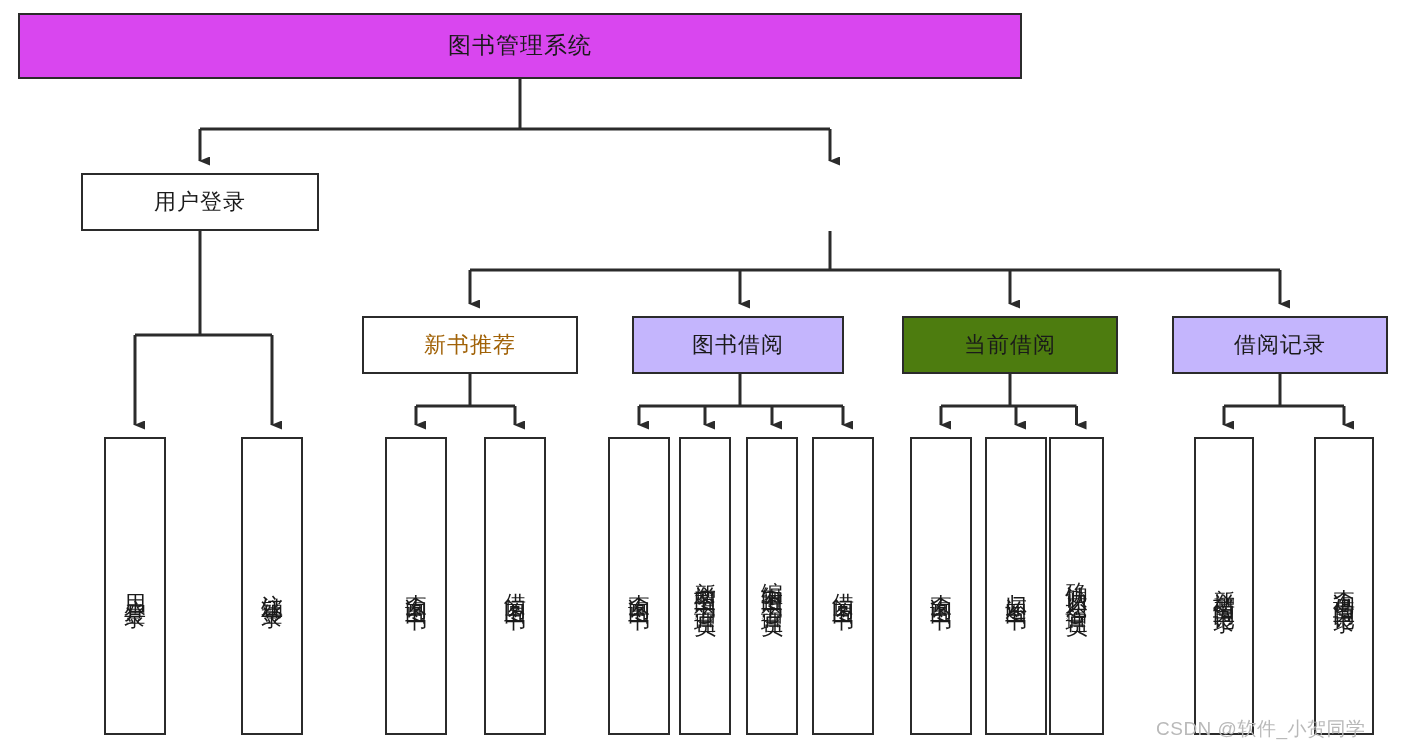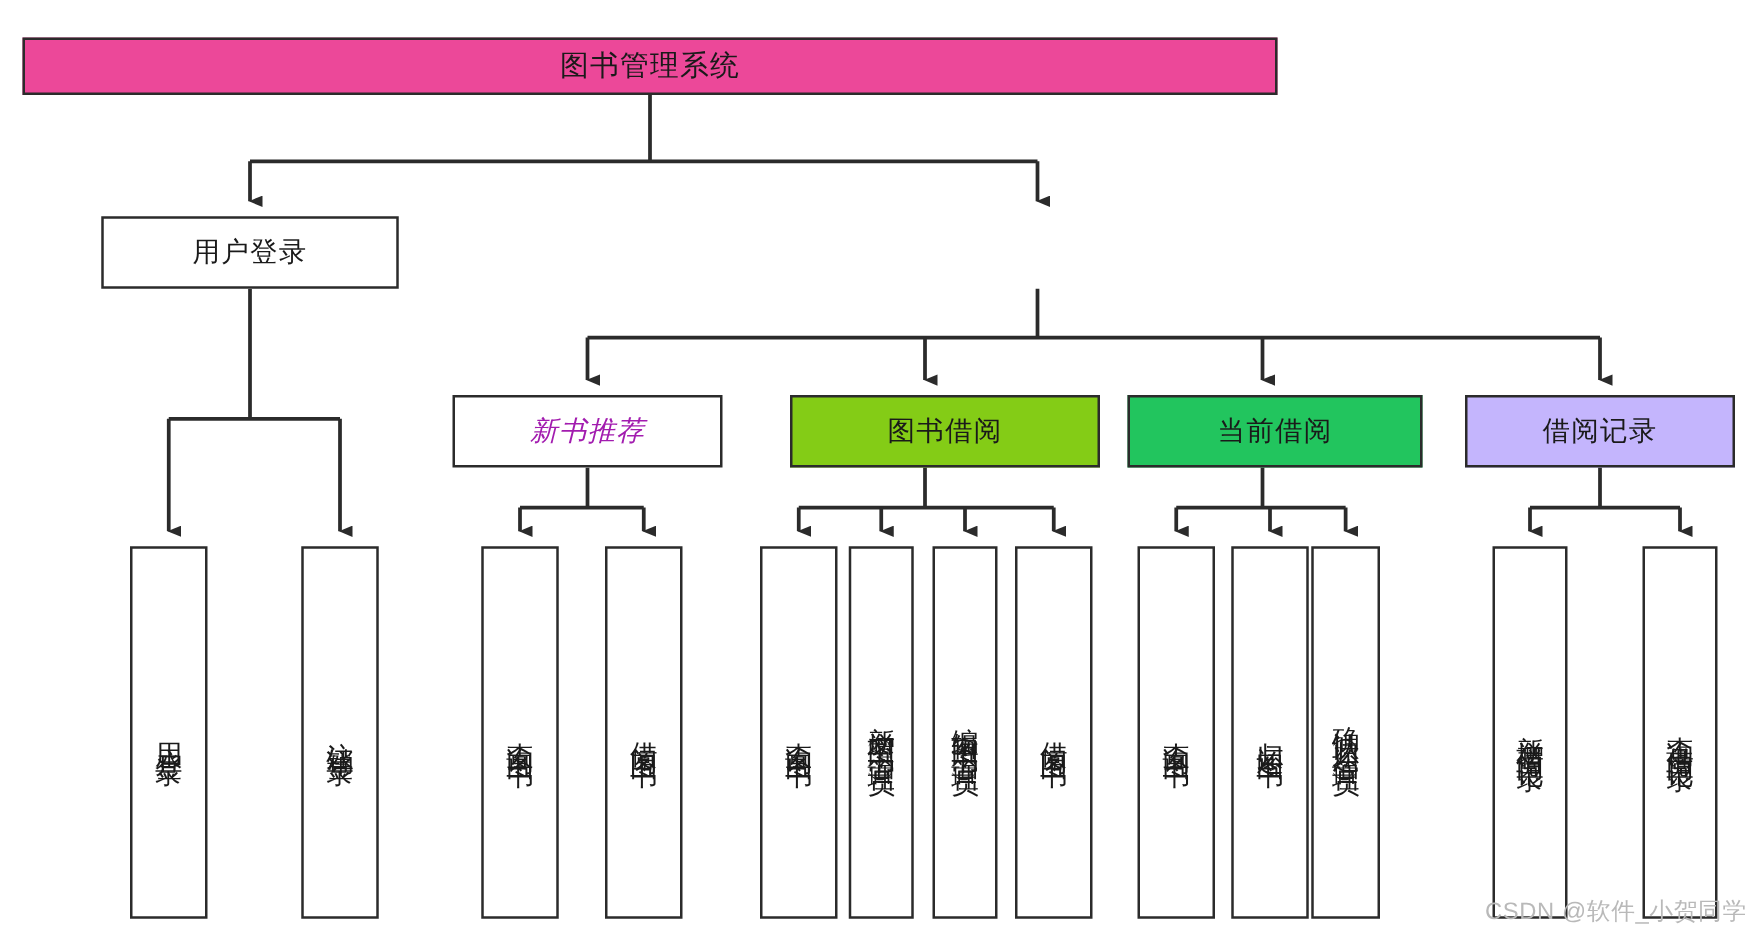--- a/index.html
+++ b/index.html
@@ -58,21 +58,21 @@
   .node.vertical .node-label {
     writing-mode: vertical-rl;
     text-orientation: upright;
     font-size: 22px;
     letter-spacing: 5px;
     line-height: 1;
     max-height: 100%;
   }
   #watermark {
     position: absolute;
-    left: 1188px;
+    left: 1156px;
     top: 716px;
     font-size: 19px;
     color: #b9b9b9;
     letter-spacing: 0.5px;
     white-space: nowrap;
     font-family: "Liberation Sans", "DejaVu Sans", sans-serif;
   }
 </style>
 </head>
 <body>
@@ -115,38 +115,38 @@
         <path d="M 941 406 L 941 425" marker-end="url(#arrowhead)"></path>
         <path d="M 1016 406 L 1016 425" marker-end="url(#arrowhead)"></path>
         <path d="M 1076.5 406 L 1076.5 425" marker-end="url(#arrowhead)"></path>
         <path d="M 1280 374 L 1280 406"></path>
         <path d="M 1224 406 L 1344 406"></path>
         <path d="M 1224 406 L 1224 425" marker-end="url(#arrowhead)"></path>
         <path d="M 1344 406 L 1344 425" marker-end="url(#arrowhead)"></path>
       </g>
   </svg>
 
-  <div class="node horizontal" id="node-root" style="left: 18px; top: 30px; width: 1004px; height: 46px; border-color: rgb(43, 43, 43); background: #ec4899;">
+  <div class="node horizontal" id="node-root" style="left: 18px; top: 13px; width: 1004px; height: 66px; border-color: rgb(43, 43, 43); background: #d946ef;">
     <span class="node-label" style="color: rgb(26, 26, 26);">图书管理系统</span>
   </div>
 
   <div class="node horizontal" id="node-user_login" style="left: 81px; top: 173px; width: 238px; height: 58px; border-color: rgb(43, 43, 43); background: rgb(255, 255, 255);">
     <span class="node-label" style="color: rgb(26, 26, 26);">用户登录</span>
   </div>
 
 
   <div class="node horizontal" id="node-new_book_rec" style="left: 362px; top: 316px; width: 216px; height: 58px; border-color: rgb(43, 43, 43); background: rgb(255, 255, 255);">
-    <span class="node-label" style="color: #a21caf; font-style: italic;">新书推荐</span>
-  </div>
-
-  <div class="node horizontal" id="node-book_borrow" style="left: 632px; top: 316px; width: 248px; height: 58px; border-color: rgb(43, 43, 43); background: #84cc16;">
+    <span class="node-label" style="color: #a16207;">新书推荐</span>
+  </div>
+
+  <div class="node horizontal" id="node-book_borrow" style="left: 632px; top: 316px; width: 212px; height: 58px; border-color: rgb(43, 43, 43); background: #c4b5fd;">
     <span class="node-label" style="color: rgb(26, 26, 26);">图书借阅</span>
   </div>
 
-  <div class="node horizontal" id="node-current_borrow" style="left: 902px; top: 316px; width: 236px; height: 58px; border-color: rgb(43, 43, 43); background: #22c55e;">
+  <div class="node horizontal" id="node-current_borrow" style="left: 902px; top: 316px; width: 216px; height: 58px; border-color: rgb(43, 43, 43); background: #4d7c0f;">
     <span class="node-label" style="color: rgb(26, 26, 26);">当前借阅</span>
   </div>
 
   <div class="node horizontal" id="node-borrow_record" style="left: 1172px; top: 316px; width: 216px; height: 58px; border-color: rgb(43, 43, 43); background: #c4b5fd;">
     <span class="node-label" style="color: rgb(26, 26, 26);">借阅记录</span>
   </div>
 
   <div class="node vertical" id="node-leaf_user_login" style="left: 104px; top: 437px; width: 62px; height: 298px; border-color: rgb(43, 43, 43); background: rgb(255, 255, 255);">
     <span class="node-label" style="color: rgb(26, 26, 26);">用户登录</span>
   </div>

